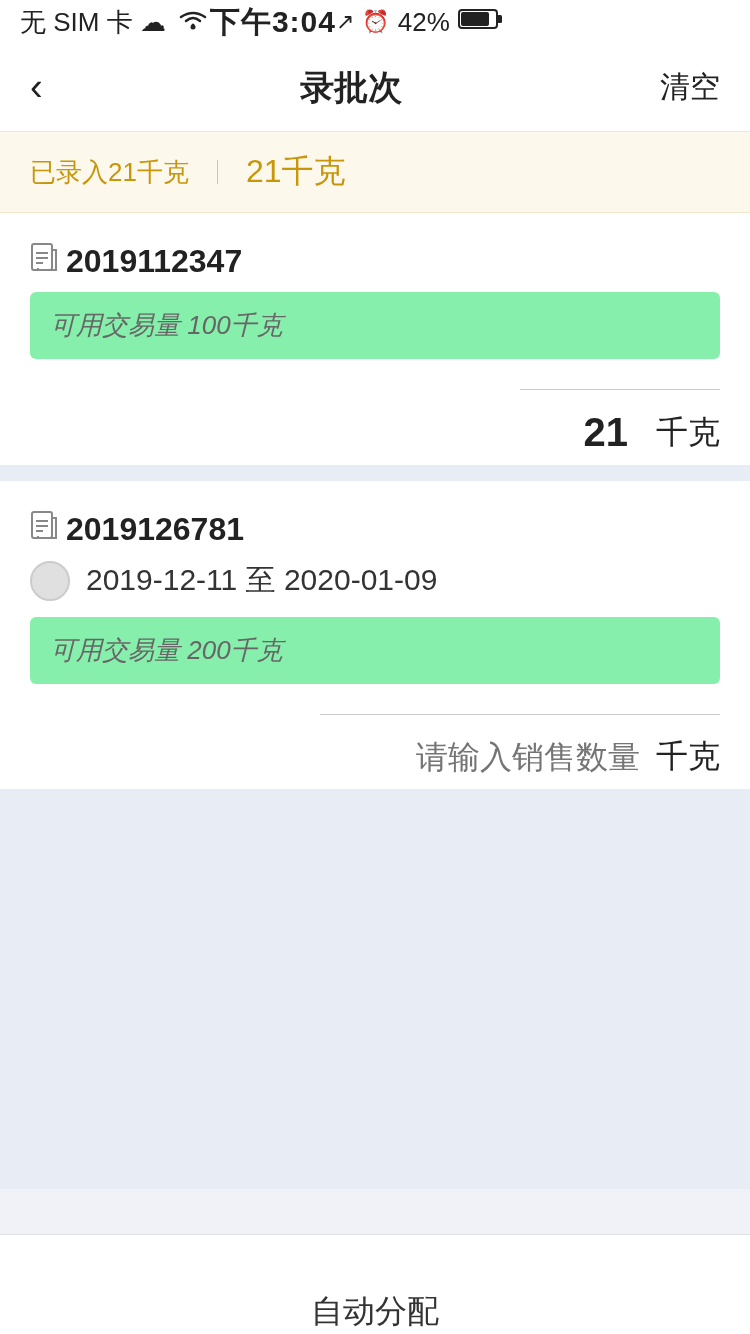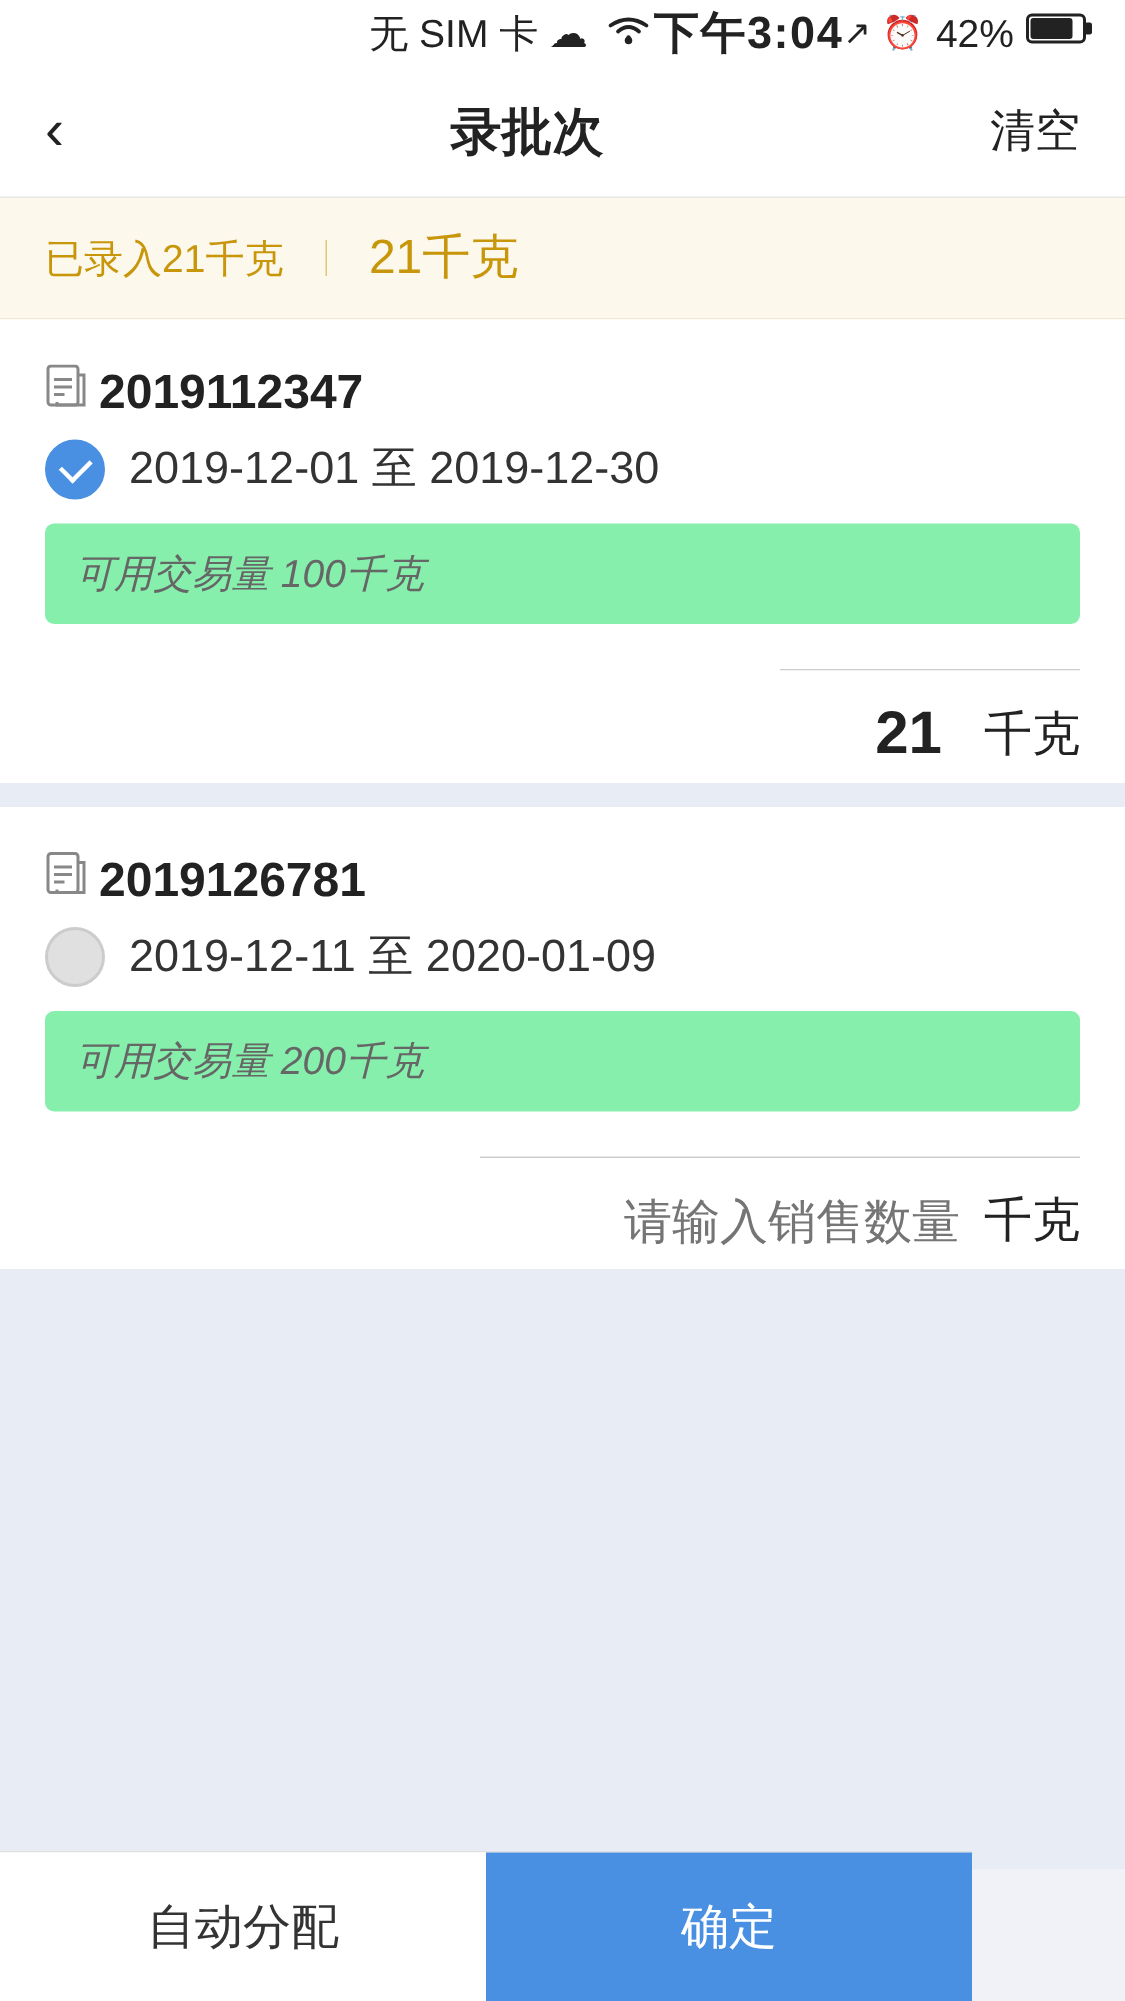--- a/index.html
+++ b/index.html
@@ -14,21 +14,21 @@
       overflow-x: hidden;
     }
 
     
     .status-bar {
       width: 750px;
       height: 44px;
       background: #fff;
       display: flex;
       align-items: center;
-      justify-content: flex-end;
+      justify-content: flex-start;
       padding: 0 20px;
       font-size: 26px;
       font-weight: 500;
     }
     .status-left {
       display: flex;
       align-items: center;
       gap: 10px;
       font-size: 26px;
     }
@@ -221,25 +221,26 @@
       background: #e8ecf5;
       flex: 1;
       min-height: 400px;
     }
 
     
     .bottom-actions {
       position: fixed;
       bottom: 0;
       left: 0;
-      width: 648px;
+      width: 750px;
       height: 100px;
       display: flex;
       background: #fff;
       border-top: 1px solid #e0e0e0;
+      align-items: flex-end;
     }
     .btn-auto {
       flex: 1;
       display: flex;
       align-items: center;
       justify-content: center;
       font-size: 32px;
       color: #333;
       background: #fff;
       cursor: pointer;
@@ -310,24 +311,20 @@
         
         <svg width="28" height="30" viewBox="0 0 28 30" fill="none">
           <rect x="2" y="1" width="20" height="26" rx="2" stroke="#888" stroke-width="2" fill="none"></rect>
           <path d="M22 7 L26 7 L26 27 L8 27 L8 25" stroke="#888" stroke-width="2" fill="none"></path>
           <line x1="6" y1="10" x2="18" y2="10" stroke="#888" stroke-width="2"></line>
           <line x1="6" y1="15" x2="18" y2="15" stroke="#888" stroke-width="2"></line>
           <line x1="6" y1="20" x2="13" y2="20" stroke="#888" stroke-width="2"></line>
         </svg>
       </span>
       <span class="batch-id">2019112347</span>
-    </div>
-    <div class="batch-date-row">
-      <div class="radio-btn checked"></div>
-      <span class="batch-date">2019-12-01 至 2019-12-30</span>
     </div>
     <div class="avail-box">可用交易量 100千克</div>
   </div>
 
   <div style="padding: 0 30px 0 30px; background:#fff;">
     <div style="width:200px; height:1px; background:#ccc; margin-left:auto;"></div>
   </div>
   <div class="amount-row">
     <span class="amount-value">21</span>
     <span class="amount-unit">千克</span>
@@ -363,14 +360,13 @@
   <div class="input-row">
     <input type="text" class="qty-input" placeholder="请输入销售数量" style="">
     <span class="qty-unit">千克</span>
   </div>
 </div>
 
 <div class="empty-area"></div>
 
 <div class="bottom-actions">
   <button class="btn-auto">自动分配</button>
-  <button class="btn-confirm">确定</button>
 </div>
 
 </body></html>

